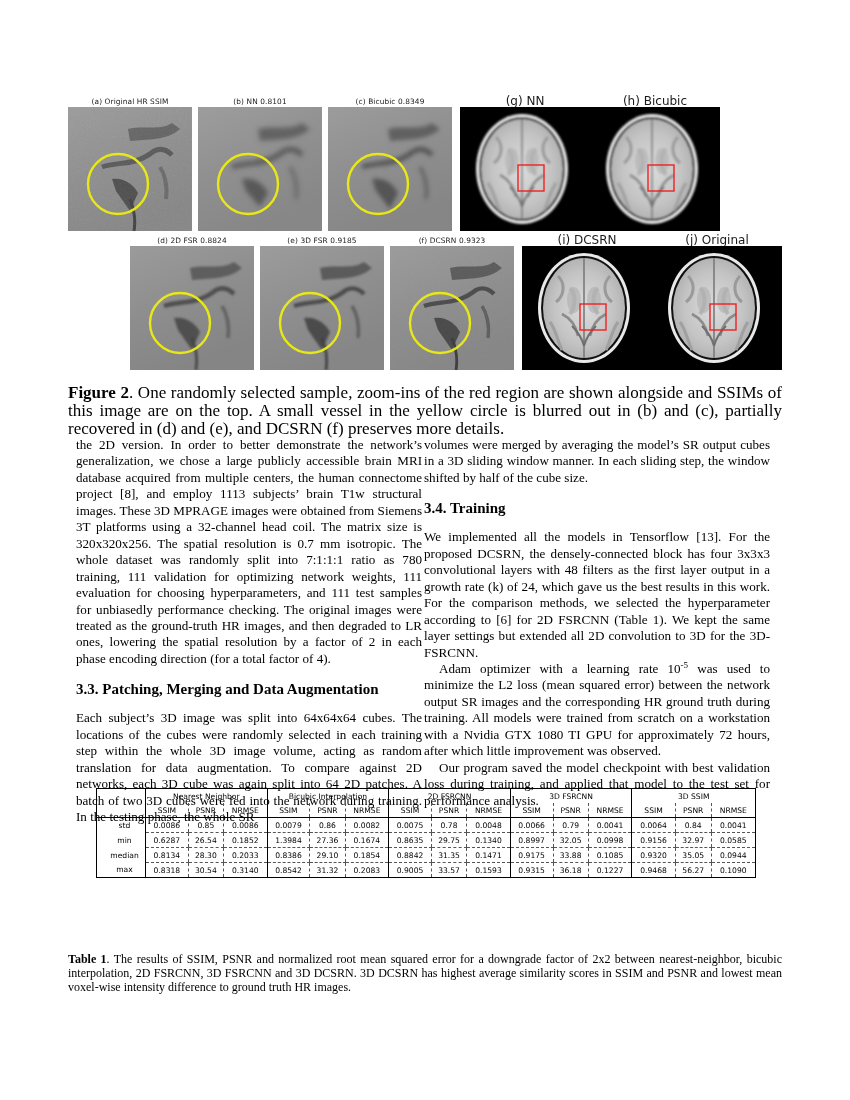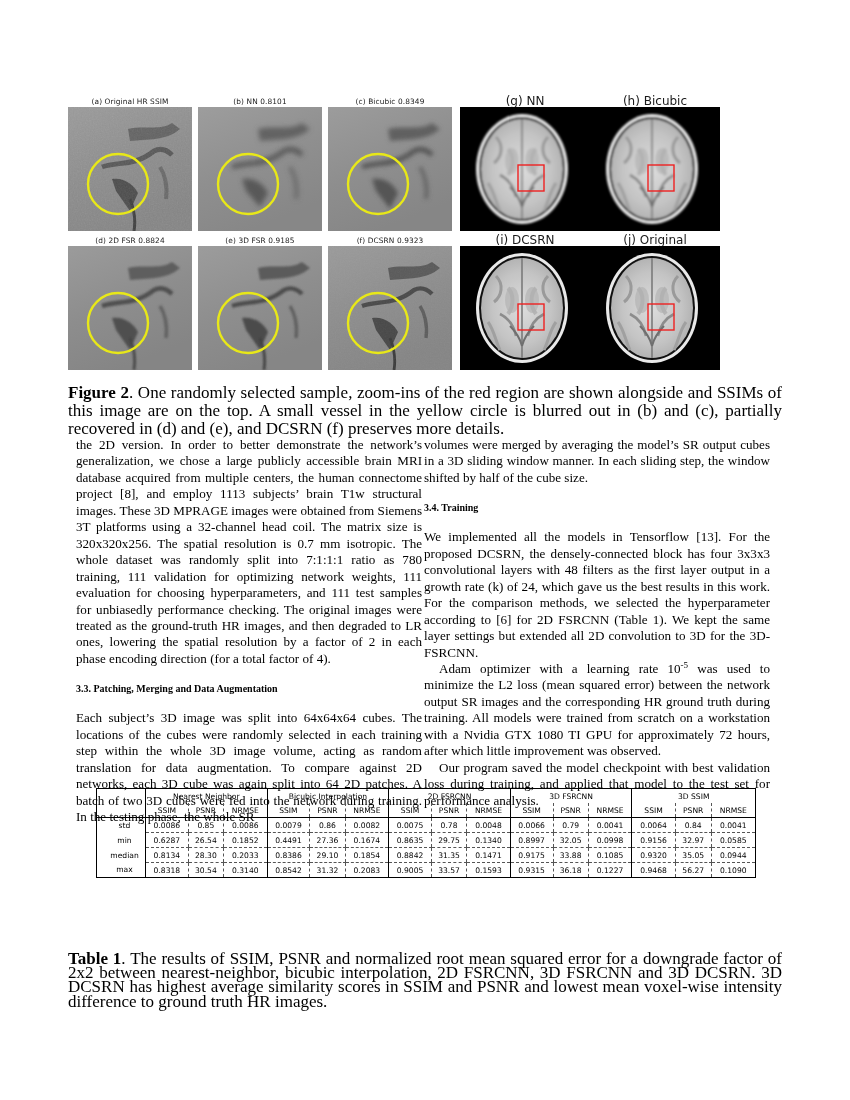--- a/index.html
+++ b/index.html
@@ -29,21 +29,21 @@
     left: 68px;
     top: 96px;
     width: 714px;
   }
   .fig-rows { width: 714px; }
   .fig-row {
     display: flex;
     align-items: flex-start;
     gap: 0px;
   }
-  .fig-row + .fig-row { margin-top: 4px; }
+  .fig-row + .fig-row { margin-top: 4px; justify-content: flex-end; }
 
   .zoom-panel {
     width: 124px;
     margin-right: 6px;
   }
   .panel-cap {
     font-family: "DejaVu Sans", sans-serif;
     font-size: 7.4px;
     text-align: center;
     color: #1a1a1a;
@@ -111,21 +111,21 @@
     line-height: 16.45px;
     text-align: justify;
     color: #000;
   }
   .col.left  { left: 76px; }
   .col.right { left: 424px; }
 
   .col p { margin: 0; text-align: justify; }
   .col p.indent { text-indent: 15px; }
   .col h3 {
-    font-size: 10px;
+    font-size: 15px;
     font-weight: bold;
     margin: 14px 0 13px 0;
     line-height: 16px;
     text-align: left;
   }
   sup { font-size: 9px; vertical-align: super; line-height: 0; }
 
   
   .table-wrap {
     position: absolute;
@@ -159,21 +159,21 @@
     padding-left: 7px !important;
   }
   .bold-cell { font-weight: bold; }
 
   .table-caption {
     position: absolute;
     left: 68px;
     top: 952px;
     width: 714px;
     font-family: "Liberation Serif", serif;
-    font-size: 17px;
+    font-size: 12px;
     line-height: 14.2px;
     text-align: justify;
     color: #000;
   }
   .table-caption b { font-weight: bold; }
 </style>
 </head>
 <body>
 
 <div class="page">
@@ -493,21 +493,21 @@
           <td class="ob-l dash-b">0.0064</td>
           <td class="dash-l dash-b">0.84</td>
           <td class="dash-l dash-b ob-r">0.0041</td>
         </tr>
 
         <tr>
           <td class="ob-l rowlabel">min</td>
           <td class="ob-l dash-b">0.6287</td>
           <td class="dash-l dash-b">26.54</td>
           <td class="dash-l dash-b">0.1852</td>
-          <td class="ob-l dash-b">0.4491</td>
+          <td class="ob-l dash-b">1.3984</td>
           <td class="dash-l dash-b">27.36</td>
           <td class="dash-l dash-b">0.1674</td>
           <td class="ob-l dash-b">0.8635</td>
           <td class="dash-l dash-b">29.75</td>
           <td class="dash-l dash-b">0.1340</td>
           <td class="ob-l dash-b">0.8997</td>
           <td class="dash-l dash-b">32.05</td>
           <td class="dash-l dash-b">0.0998</td>
           <td class="ob-l dash-b">0.9156</td>
           <td class="dash-l dash-b">32.97</td>

